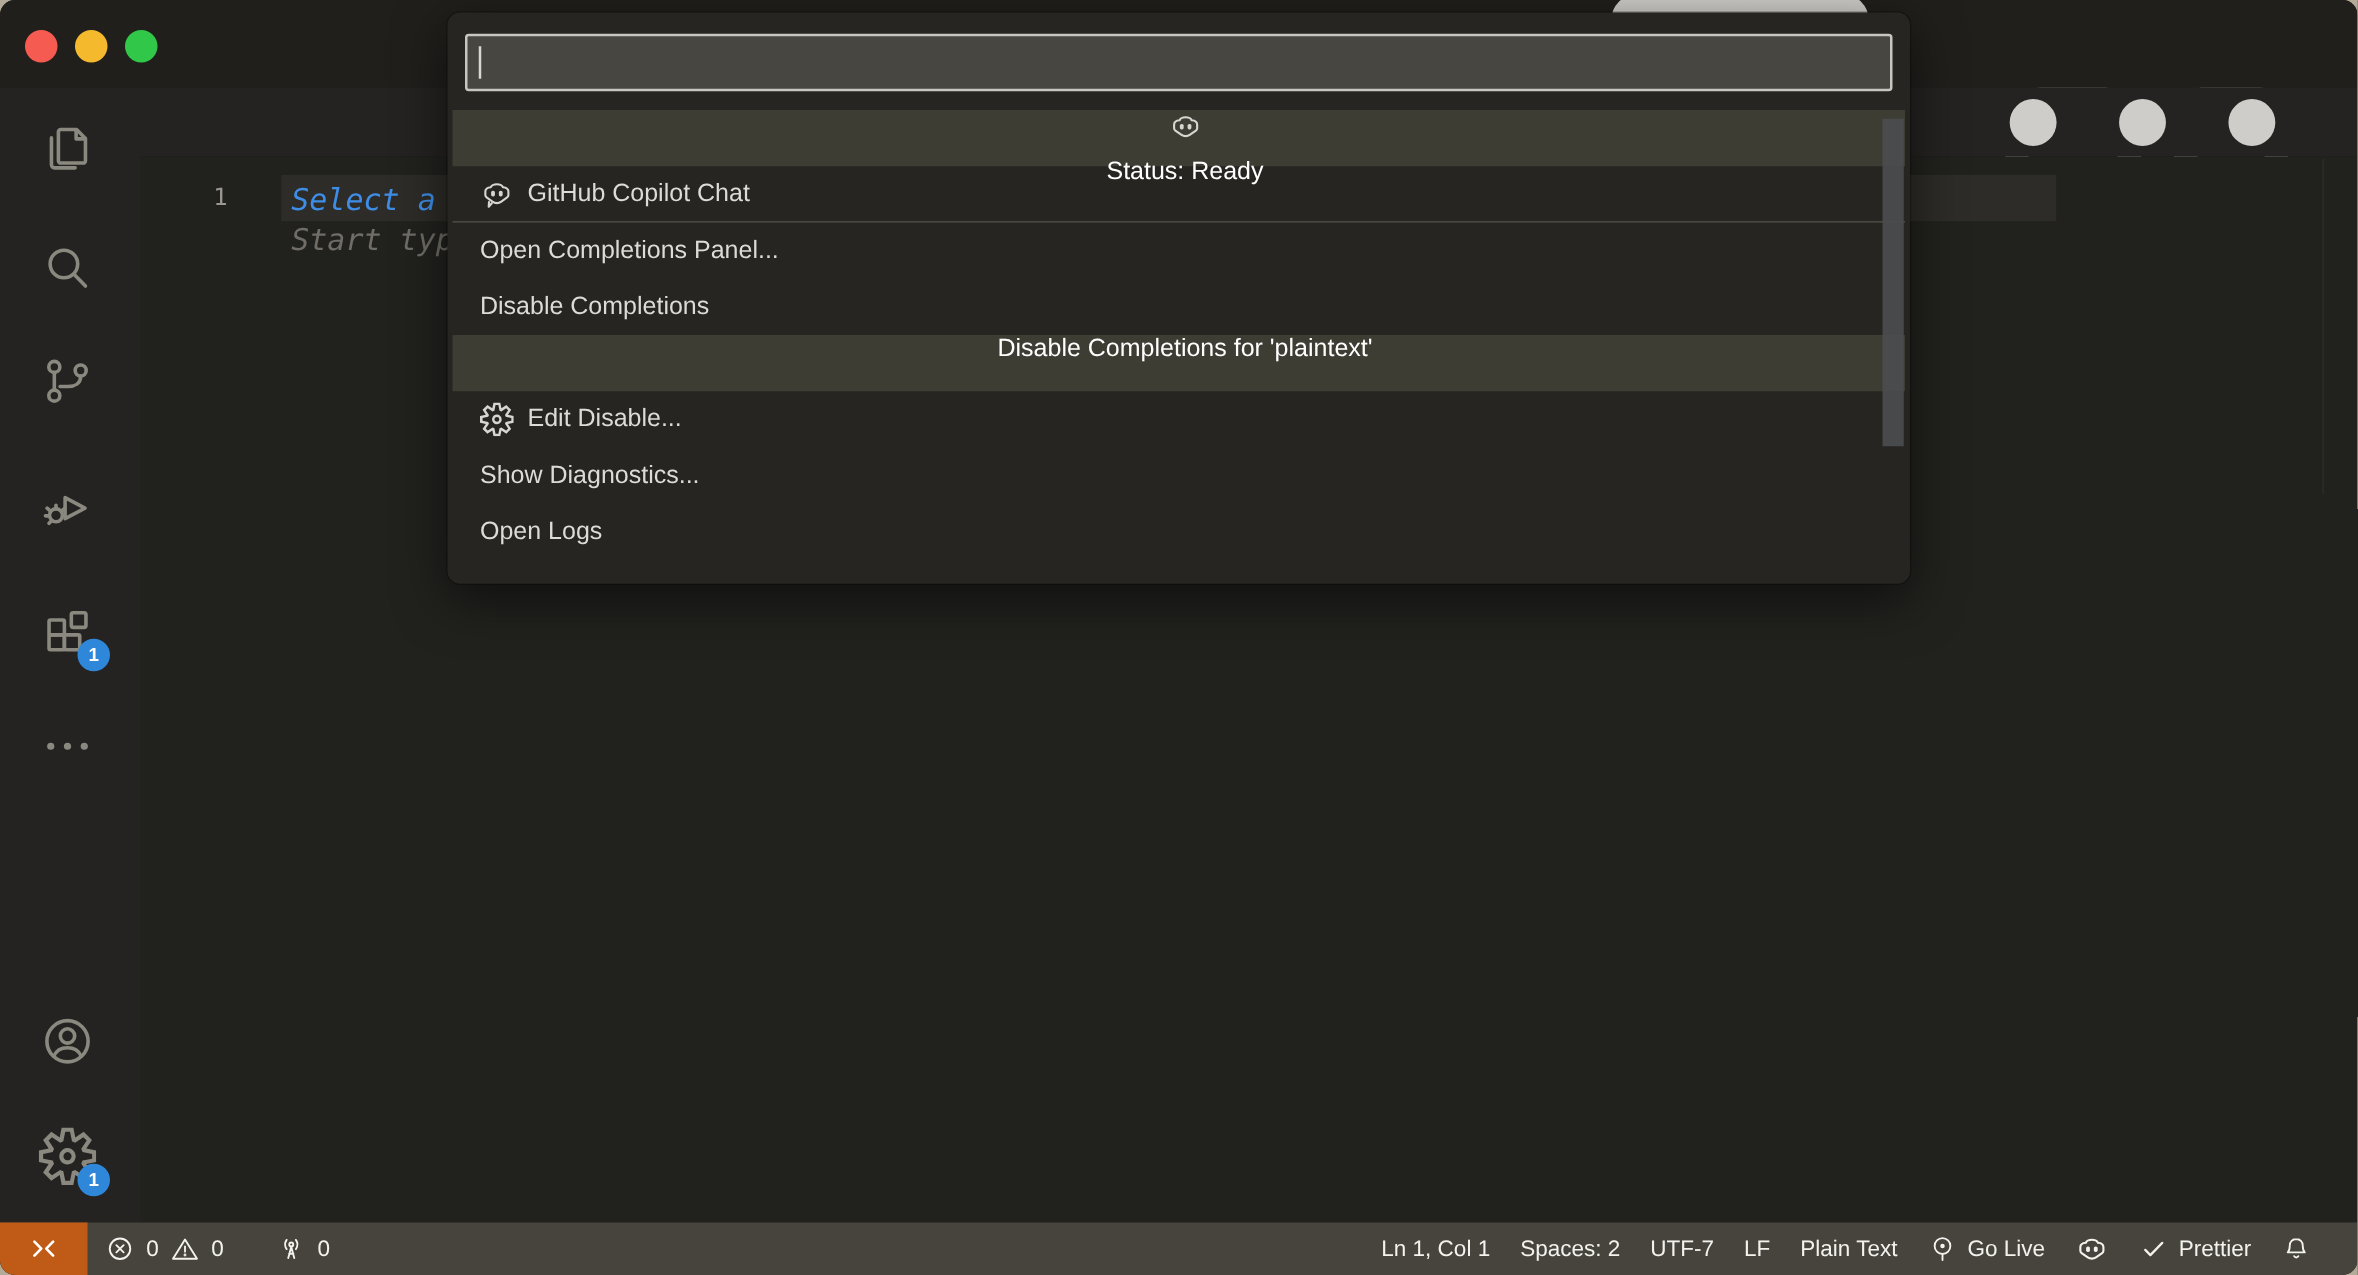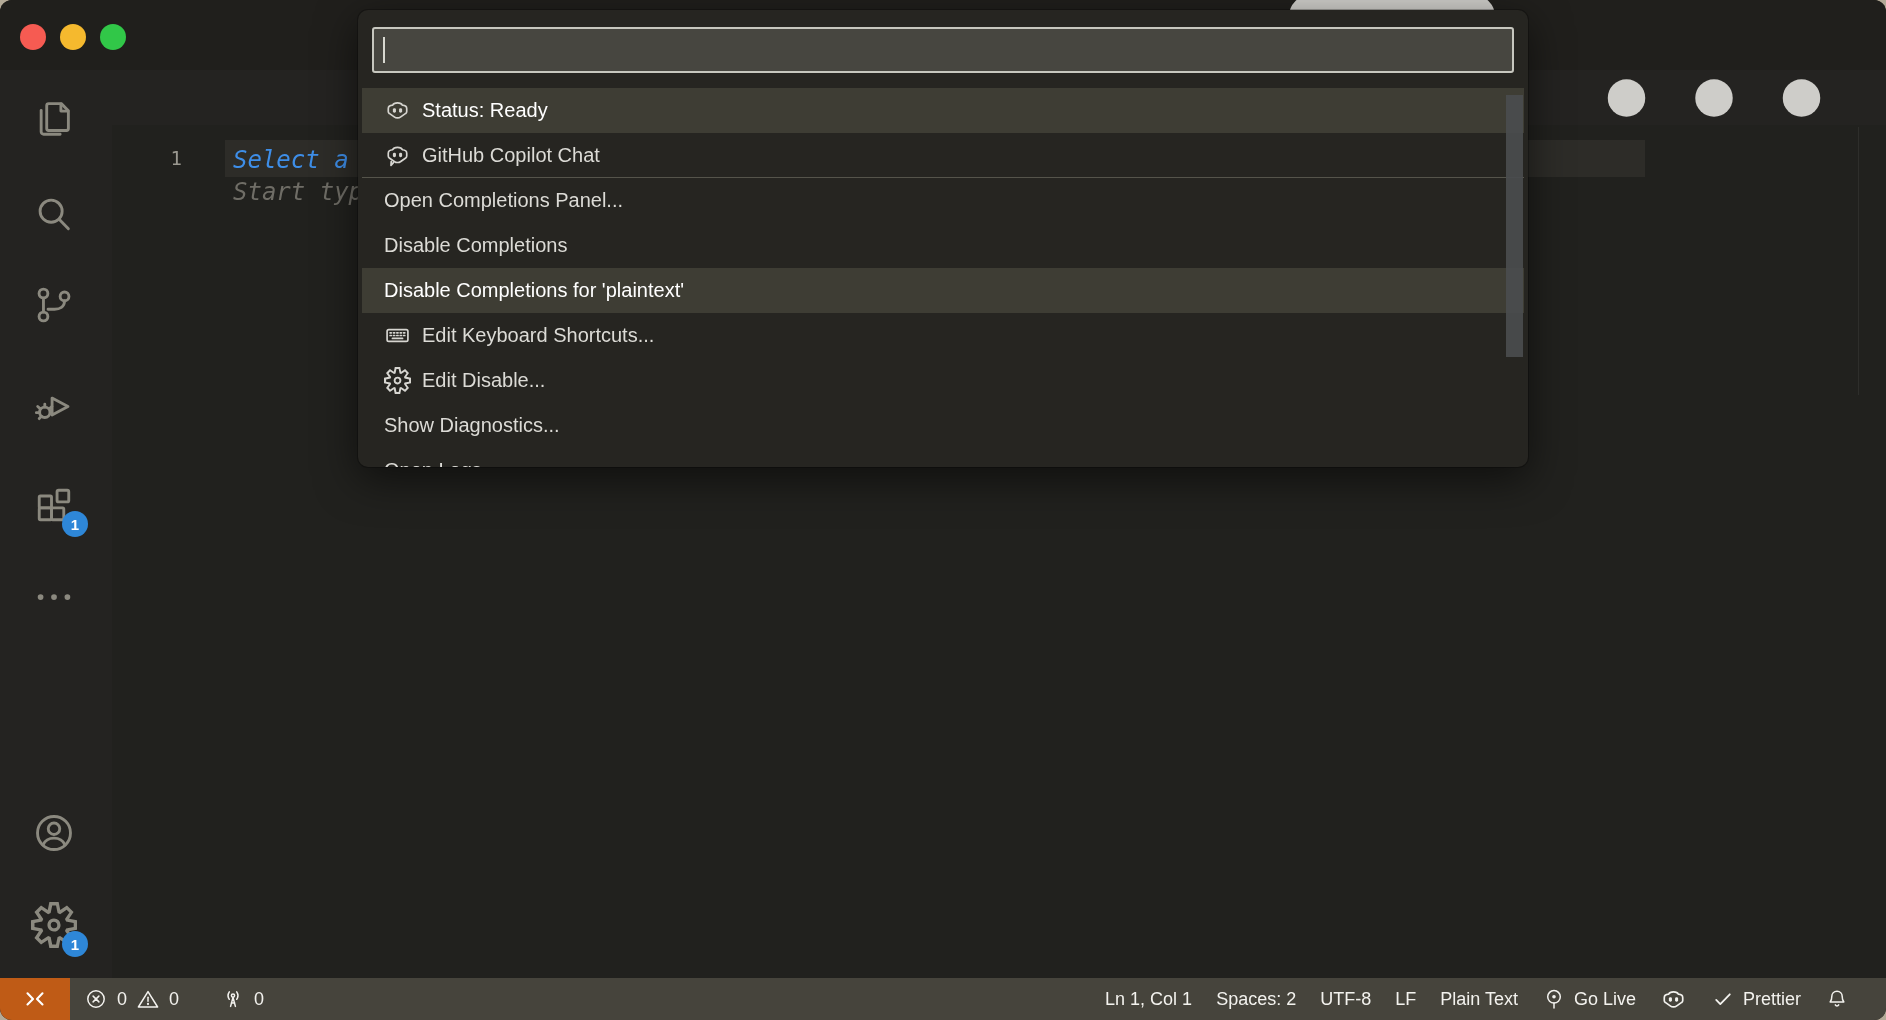--- a/index.html
+++ b/index.html
@@ -49,21 +49,21 @@
   
   .quickpick{position:absolute;left:358px;top:10px;width:1170px;height:457px;background:#262521;
     border-radius:10px;box-shadow:0 12px 42px rgba(0,0,0,.55),0 0 0 1px rgba(0,0,0,.25);overflow:hidden;z-index:10;}
   .qp-input{position:absolute;left:14px;right:14px;top:17px;height:46px;background:#474640;
     border:2px solid #c7c7bf;border-radius:3px;box-sizing:border-box;}
   .caret{position:absolute;left:9px;top:8px;width:2px;height:26px;background:#d8d8d0;}
   .qp-list{position:absolute;left:0;right:0;top:78px;}
   .qp-row{height:45px;display:flex;align-items:center;gap:11px;padding:0 12px 0 22px;
     margin:0 4px;color:#dcdbd6;font-size:20px;cursor:pointer;box-sizing:border-box;}
   .qp-row .icon{width:27px;height:27px;flex:0 0 27px;color:#d6d5d0;}
-  .qp-row.selected,.qp-row.hover{background:#3e3d34;color:#ffffff;}
+  .qp-row.selected,.qp-row.hover{background:#3e3d34;color:#ffffff;flex-direction:column;}
   .qp-row.separator-after{border-bottom:1px solid #55544b;}
   .qp-scrollbar{position:absolute;right:5px;top:85px;width:17px;height:262px;background:#4a4c4e;opacity:.92;}
 
   
   .statusbar{position:absolute;left:0;right:0;bottom:0;height:42px;background:#46443c;
     display:flex;align-items:center;color:#f3f2ee;font-size:18px;}
   .sb-left{display:flex;align-items:center;height:100%;flex:1 1 auto;}
   .sb-right{display:flex;align-items:center;height:100%;padding-right:25px;}
   .sb-item{display:flex;align-items:center;gap:8px;padding:0 12px;height:100%;cursor:pointer;}
   .sb-remote{width:70px;padding:0;justify-content:center;background:#bf5b16;color:#fff;}
@@ -237,29 +237,20 @@
             <span>Open Completions Panel...</span>
           </div>
           <div class="qp-row">
             <span>Disable Completions</span>
           </div>
           <div class="qp-row hover">
             <span>Disable Completions for 'plaintext'</span>
           </div>
           <div class="qp-row">
             <span class="icon">
-              <svg viewBox="0 0 24 24" fill="none" stroke="currentColor" stroke-width="1.5" stroke-linecap="round" stroke-linejoin="round">
-                <rect x="2.75" y="6.75" width="18.5" height="10.5" rx="1.5"></rect>
-                <path d="M5.4 9.6h1.1M8.4 9.6h1.1M11.4 9.6h1.1M14.4 9.6h1.1M17.4 9.6h1.1M5.4 12h1.1M8.4 12h1.1M11.4 12h1.1M14.4 12h1.1M17.4 12h1.1M7.5 14.6h9"></path>
-              </svg>
-            </span>
-            <span>Edit Keyboard Shortcuts...</span>
-          </div>
-          <div class="qp-row">
-            <span class="icon">
               <svg viewBox="0 0 24 24" fill="currentColor" fill-rule="evenodd">
                 <path d="M19.85 8.75l4.15.83v4.84l-4.15.83 2.35 3.52-3.43 3.43-3.52-2.35-.83 4.15H9.58l-.83-4.15-3.52 2.35-3.43-3.43 2.35-3.52L0 14.42V9.58l4.15-.83L1.8 5.23 5.23 1.8l3.52 2.35L9.58 0h4.84l.83 4.15 3.52-2.35 3.43 3.43-2.35 3.52zm-1.57 5.07l4-.81v-2l-4-.81-.54-1.3 2.29-3.43-1.43-1.43-3.43 2.29-1.3-.54-.81-4h-2l-.81 4-1.3.54-3.43-2.29-1.43 1.43L6.38 8.9l-.54 1.3-4 .81v2l4 .81.54 1.3-2.29 3.43 1.43 1.43 3.43-2.29 1.3.54.81 4h2l.81-4 1.3-.54 3.43 2.29 1.43-1.43-2.29-3.43.54-1.3zm-8.186-4.672A3.43 3.43 0 0 1 12 8.57 3.44 3.44 0 0 1 15.43 12a3.43 3.43 0 1 1-5.336-2.852zm.956 4.274c.281.188.612.288.95.288A1.7 1.7 0 0 0 13.71 12a1.71 1.71 0 1 0-2.66 1.422z"></path>
               </svg>
             </span>
             <span>Edit Disable...</span>
           </div>
           <div class="qp-row">
             <span>Show Diagnostics...</span>
           </div>
           <div class="qp-row">
@@ -306,21 +297,21 @@
           </div>
         </div>
       <div class="sb-right" id="sbRight">
           <div class="sb-item">
             <span>Ln 1, Col 1</span>
           </div>
           <div class="sb-item">
             <span>Spaces: 2</span>
           </div>
           <div class="sb-item">
-            <span>UTF-8</span>
+            <span>UTF-7</span>
           </div>
           <div class="sb-item">
             <span>LF</span>
           </div>
           <div class="sb-item">
             <span>Plain Text</span>
           </div>
           <div class="sb-item">
             <span class="icon">
               <svg viewBox="0 0 24 24" fill="none" stroke="currentColor" stroke-width="1.5" stroke-linecap="round" stroke-linejoin="round">

